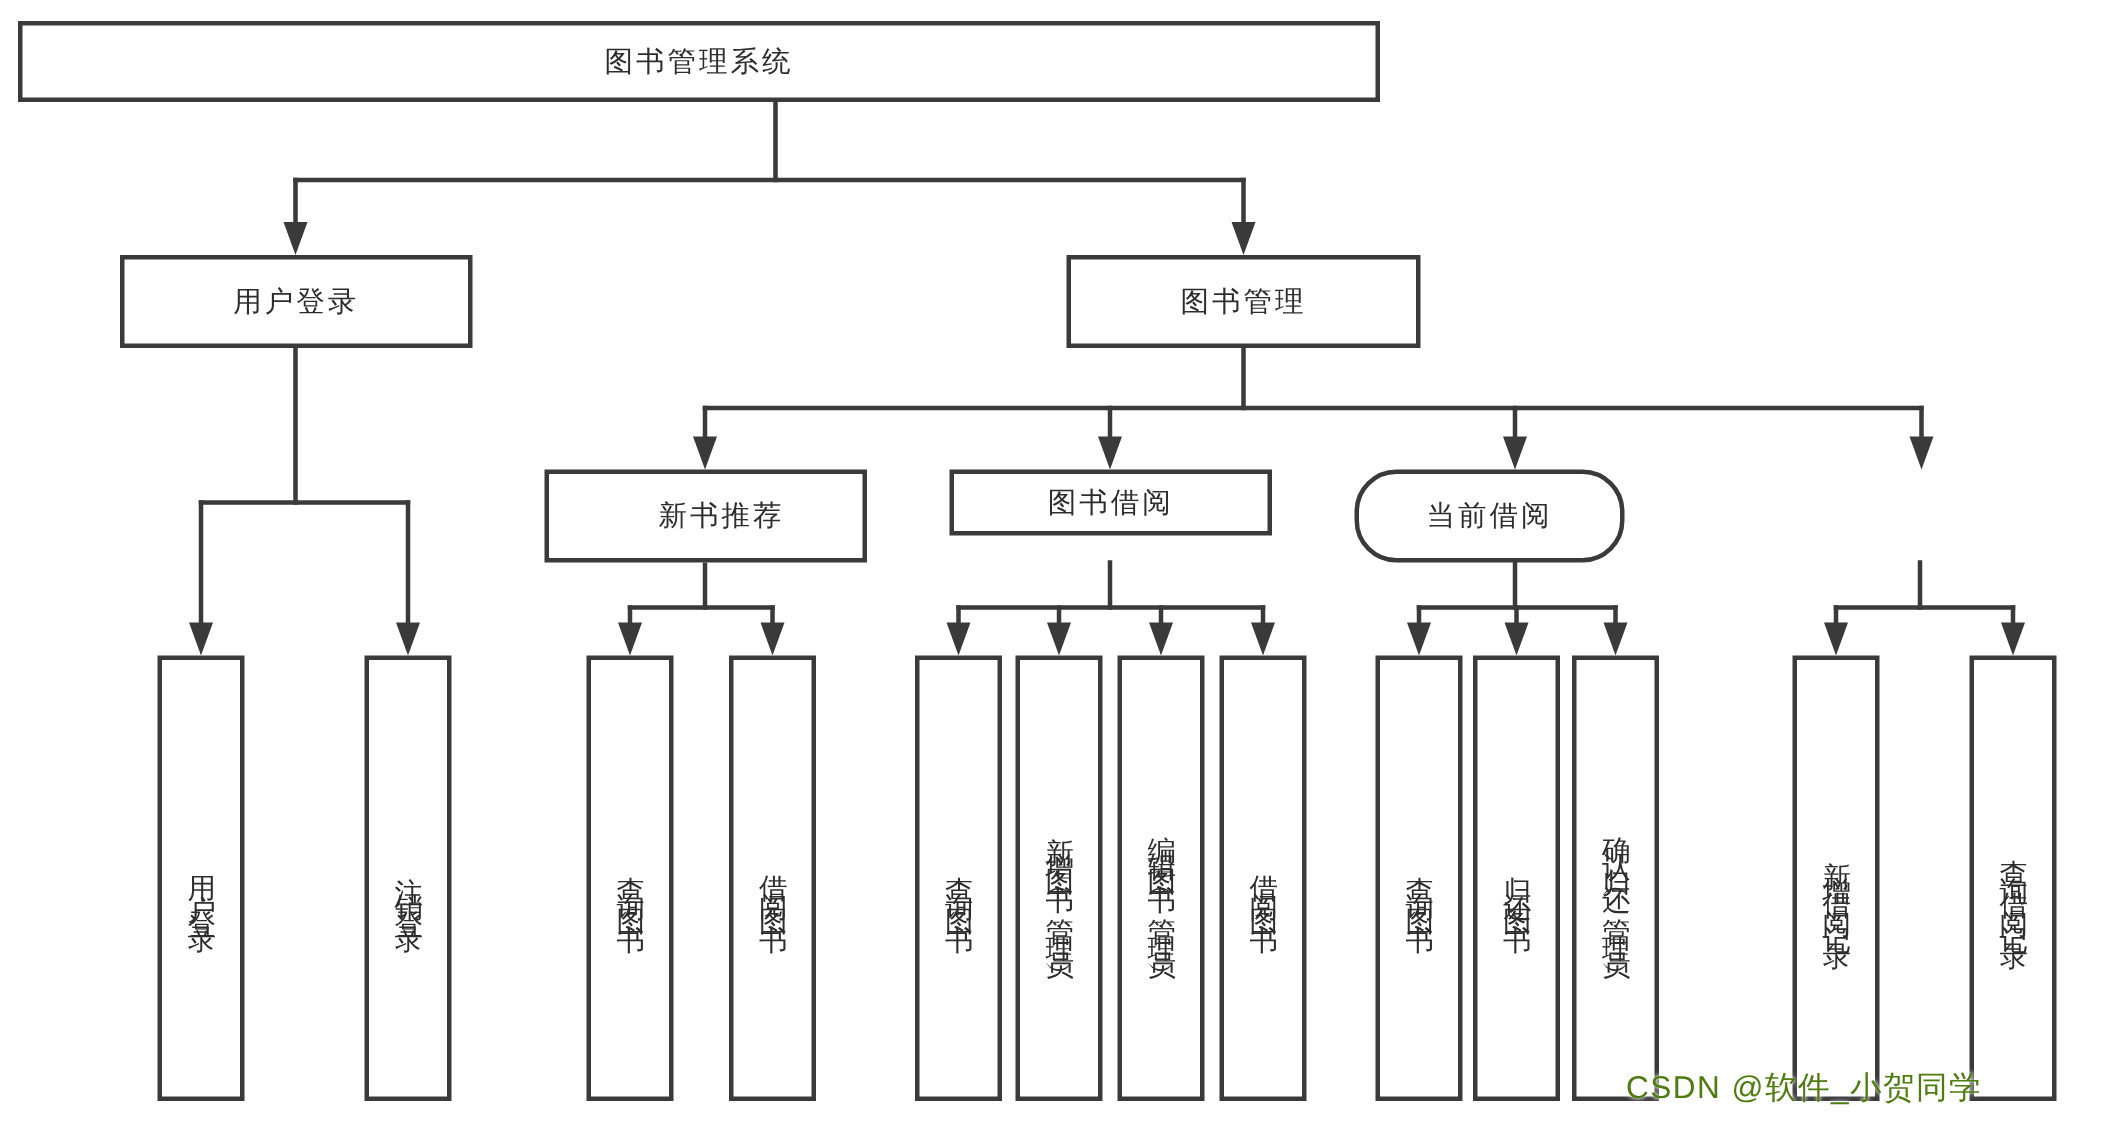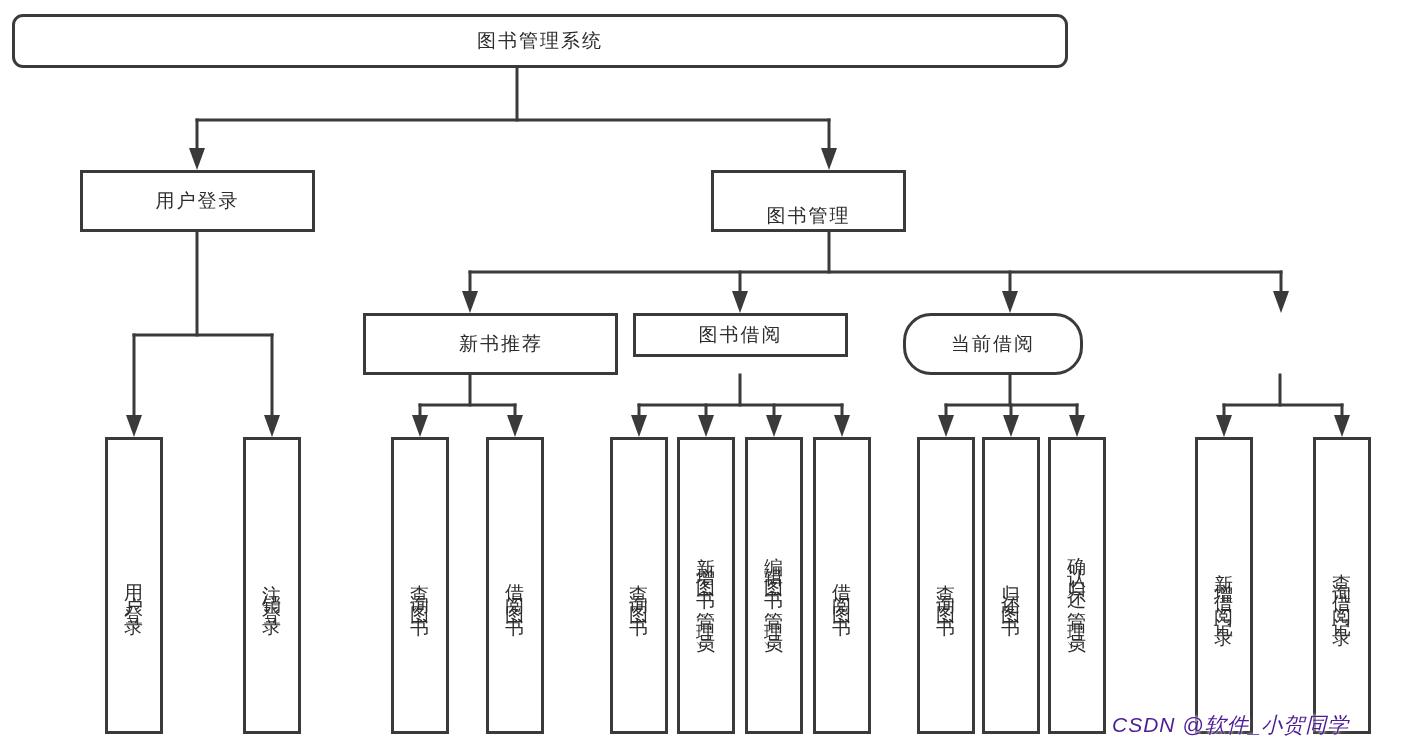--- a/index.html
+++ b/index.html
@@ -39,48 +39,47 @@
   .vbox .label {
     writing-mode: vertical-rl;
     text-orientation: mixed;
     white-space: nowrap;
     font-size: 19px;
     line-height: 1;
     letter-spacing: 11px;
     margin-bottom: -11px;
   }
   
-  .n-root  { left: 12px;  top: 14px;  width: 1056px; height: 54px; border-radius: 11px; }
+  .n-root  { left: 12px;  top: 14px;  width: 908px; height: 54px; }
   
   .n-login { left: 80px;  top: 170px; width: 235px; height: 62px; }
-  .n-mgmt  { left: 711px; top: 170px; width: 195px; height: 62px; align-items: flex-end; }
-  
-  .n-l3a { left: 363px;  top: 313px; width: 255px; height: 62px; padding-left: 21px; }
+  .n-mgmt  { left: 711px; top: 170px; width: 236px; height: 62px; }
+  
+  .n-l3a { left: 363px;  top: 313px; width: 215px; height: 62px; padding-left: 21px; }
   .n-l3b { left: 633px;  top: 313px; width: 215px; height: 44px; }
   .n-l3c { left: 903px;  top: 313px; width: 180px; height: 62px; border-radius: 28px; }
   .n-l3d { left: 1173px; top: 313px; width: 215px; height: 62px; }
   
   .lf-ul1 { left: 105px; }  .lf-ul2 { left: 243px; }
   .lf-nb1 { left: 391px; }  .lf-nb2 { left: 486px; }
   .lf-bw1 { left: 610px; }  .lf-bw2 { left: 677px; }
   .lf-bw3 { left: 745px; }  .lf-bw4 { left: 813px; }
   .lf-cu1 { left: 917px; }  .lf-cu2 { left: 982px; }
   .lf-cu3 { left: 1048px; }
   .lf-rc1 { left: 1195px; } .lf-rc2 { left: 1313px; }
   .watermark {
     position: absolute;
-    left: 1112px;
+    left: 1084px;
     top: 711px;
     z-index: 5;
     font-size: 21px;
-    color: #4c1d95;
+    color: #4d7c0f;
     letter-spacing: 1px;
     white-space: nowrap;
     text-shadow: 0 0 2px #ffffff, 0 0 4px #ffffff;
-    font-style: italic;
   }
 </style>
 </head>
 <body>
 
 <div class="canvas">
 
   <svg class="connectors" viewBox="0 0 1405 747" xmlns="http://www.w3.org/2000/svg">
     <g stroke="#3a3a3a" stroke-width="3" stroke-linecap="square" fill="none">
 

